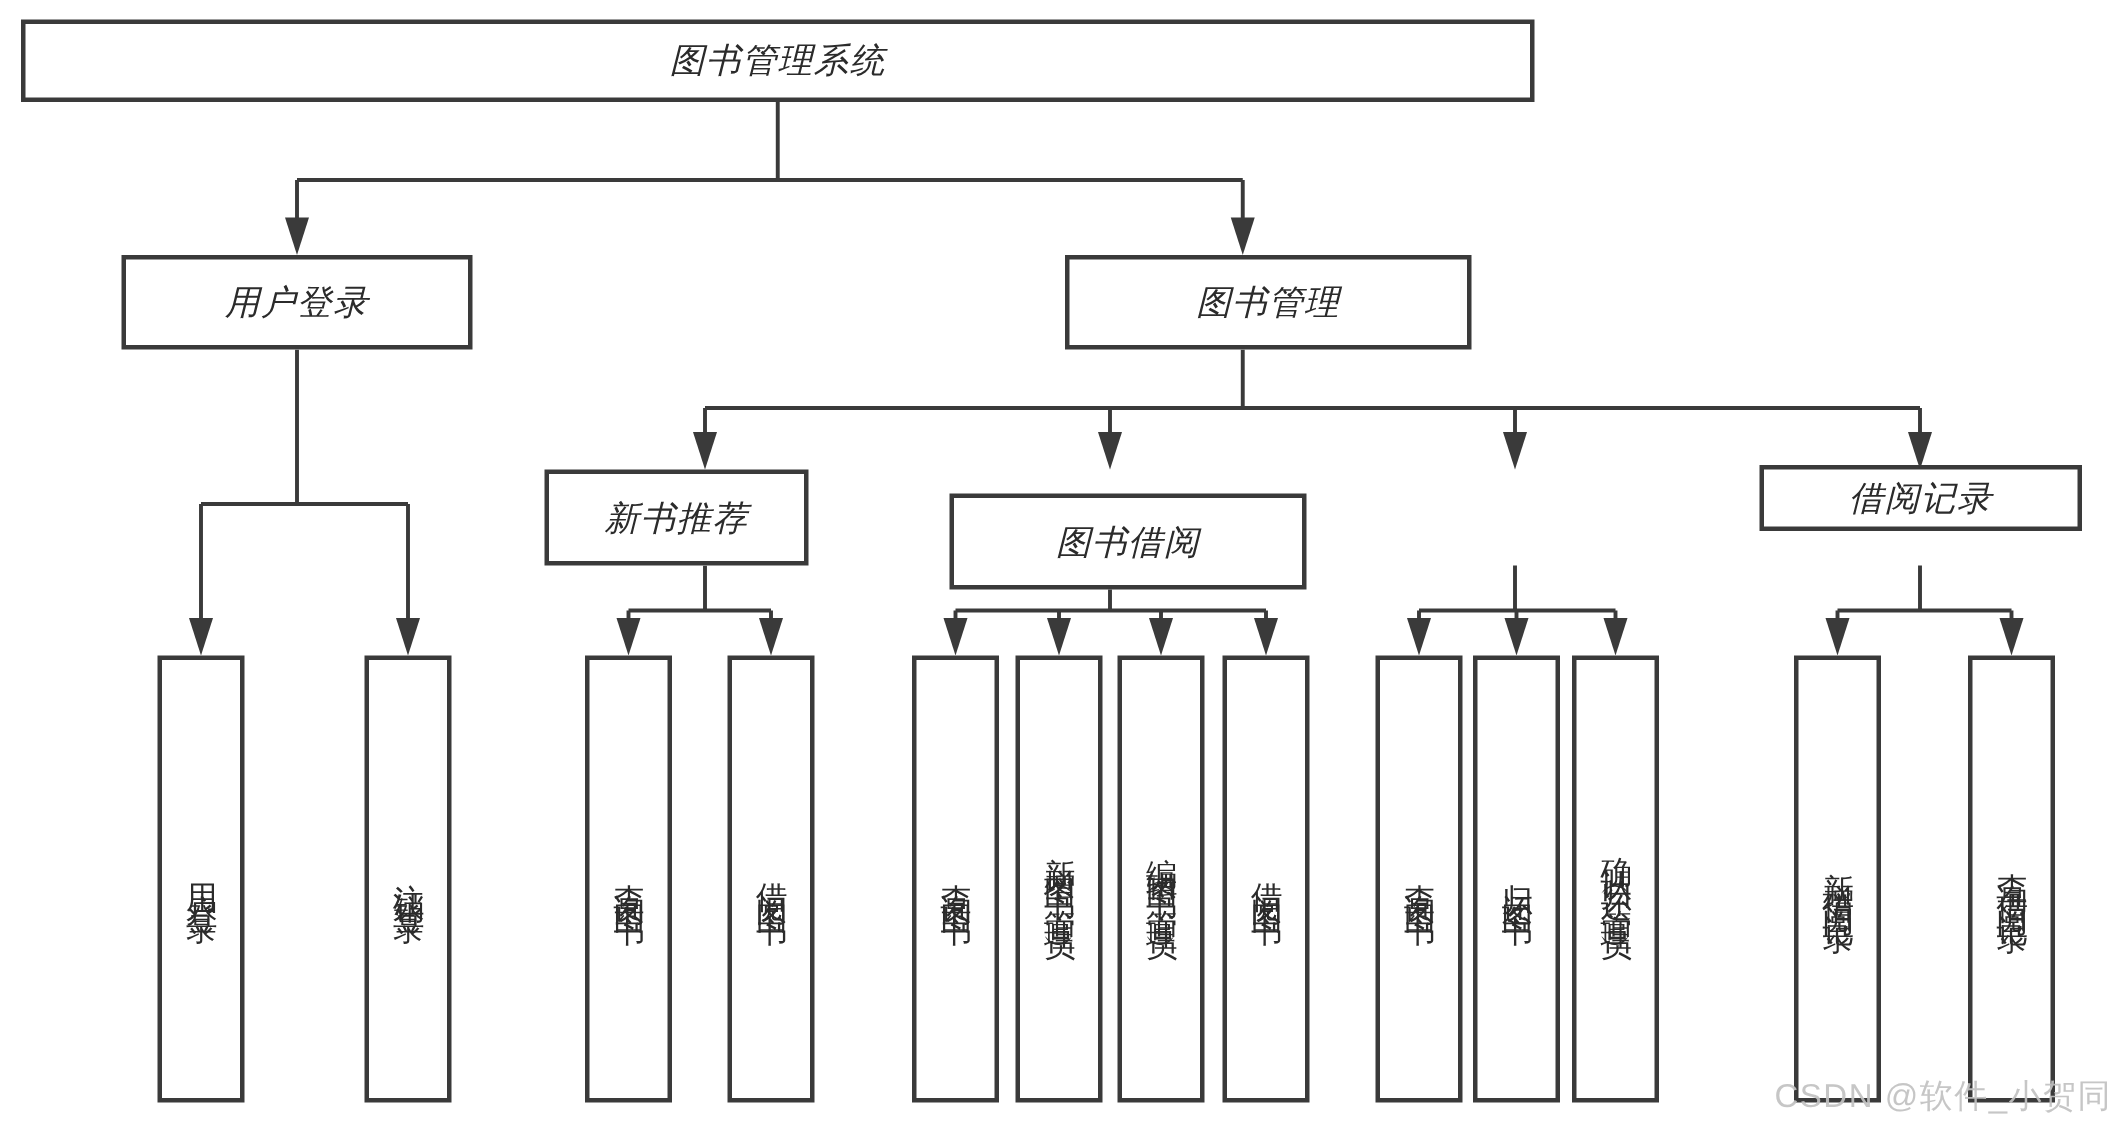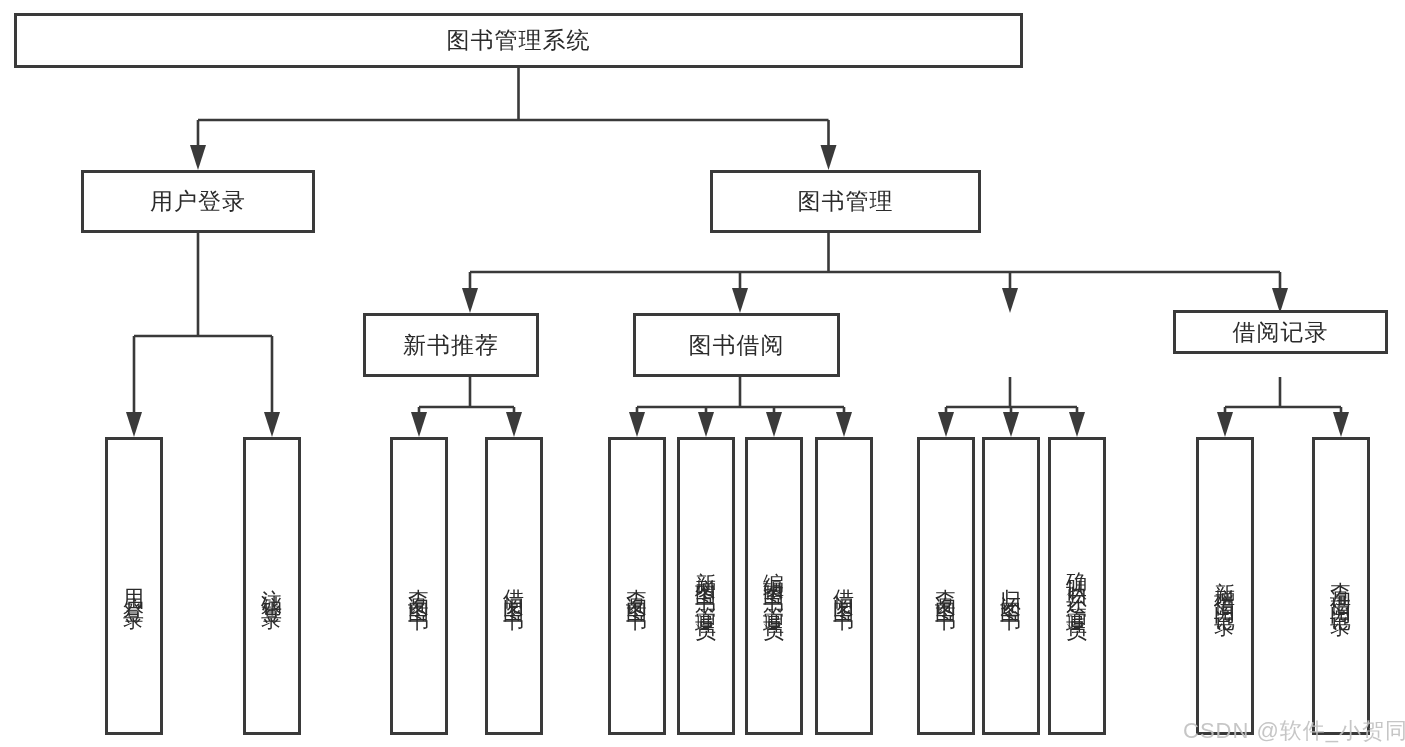--- a/index.html
+++ b/index.html
@@ -20,20 +20,21 @@
     align-items:center;
     justify-content:center;
     z-index:2;
     color:#2b2b2b;
   }
   .hlabel{
     font-size:23px;
     letter-spacing:1px;
     white-space:nowrap;
     color:#2b2b2b;
+    font-style:italic;
   }
   .vtext{
     writing-mode:vertical-rl;
     text-orientation:mixed;
     font-size:21px;
     letter-spacing:7px;
     line-height:1;
     color:#2b2b2b;
     white-space:nowrap;
   }
@@ -107,21 +108,21 @@
   <div class="box" style="left:81px;top:170px;width:234px;height:63px">
     <span class="hlabel">用户登录</span>
   </div>
   <div class="box" style="left:710px;top:170px;width:271px;height:63px">
     <span class="hlabel">图书管理</span>
   </div>
 
   <div class="box" style="left:363px;top:313px;width:176px;height:64px">
     <span class="hlabel">新书推荐</span>
   </div>
-  <div class="box" style="left:633px;top:313px;width:207px;height:64px">
+  <div class="box" style="left:633px;top:329px;width:238px;height:64px">
     <span class="hlabel">图书借阅</span>
   </div>
   <div class="box" style="left:1173px;top:310px;width:215px;height:44px">
     <span class="hlabel">借阅记录</span>
   </div>
 
   <div class="box" style="left:105px;top:437px;width:58px;height:298px">
     <span class="vtext">用户登录</span>
   </div>
   <div class="box" style="left:243px;top:437px;width:58px;height:298px">

